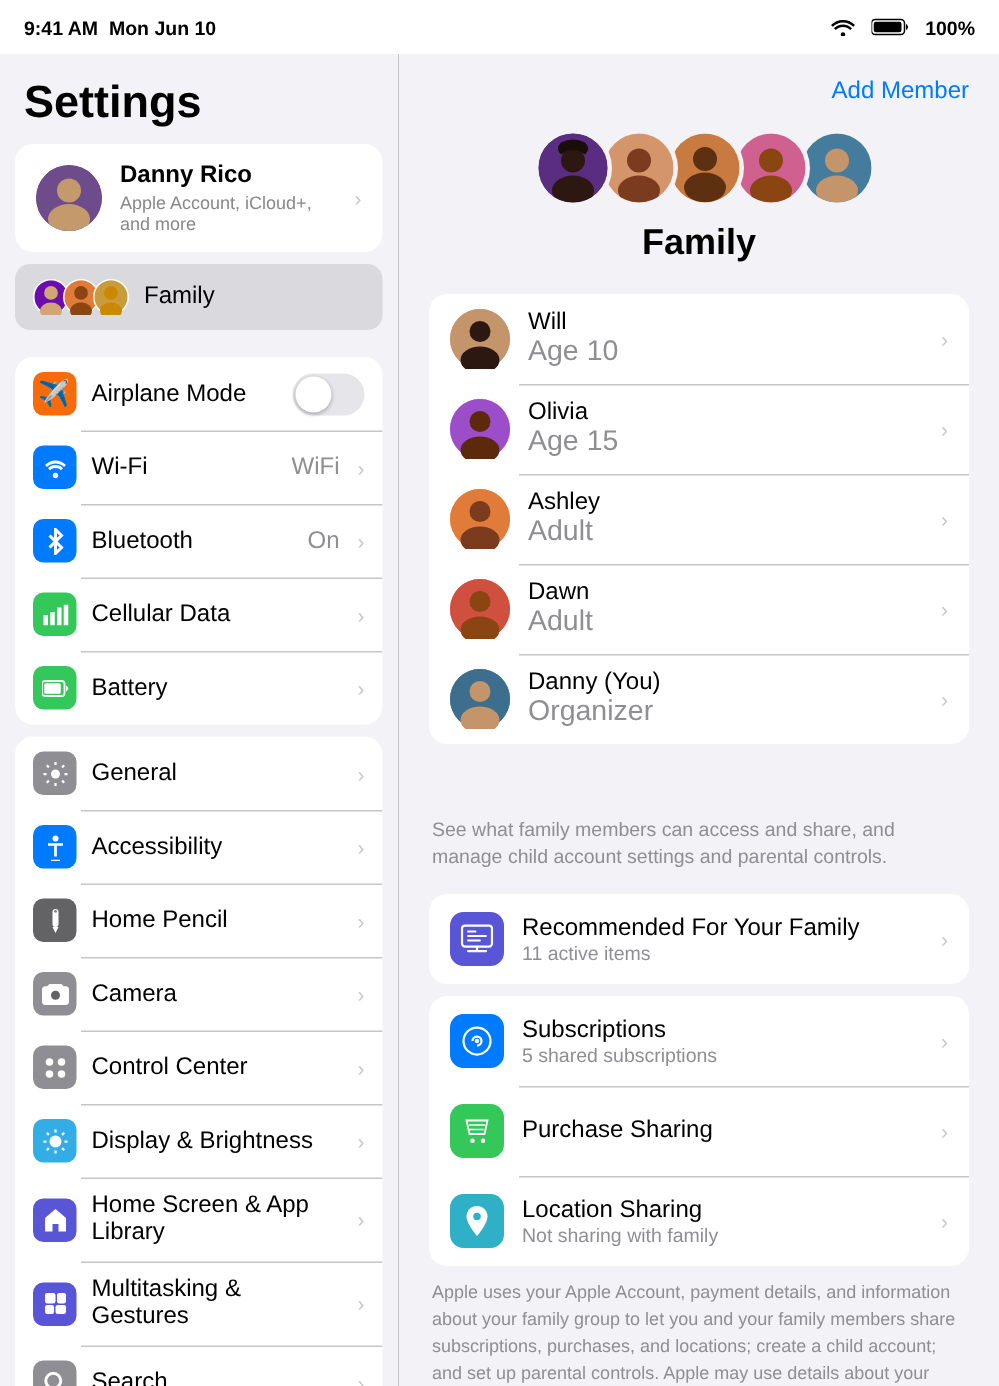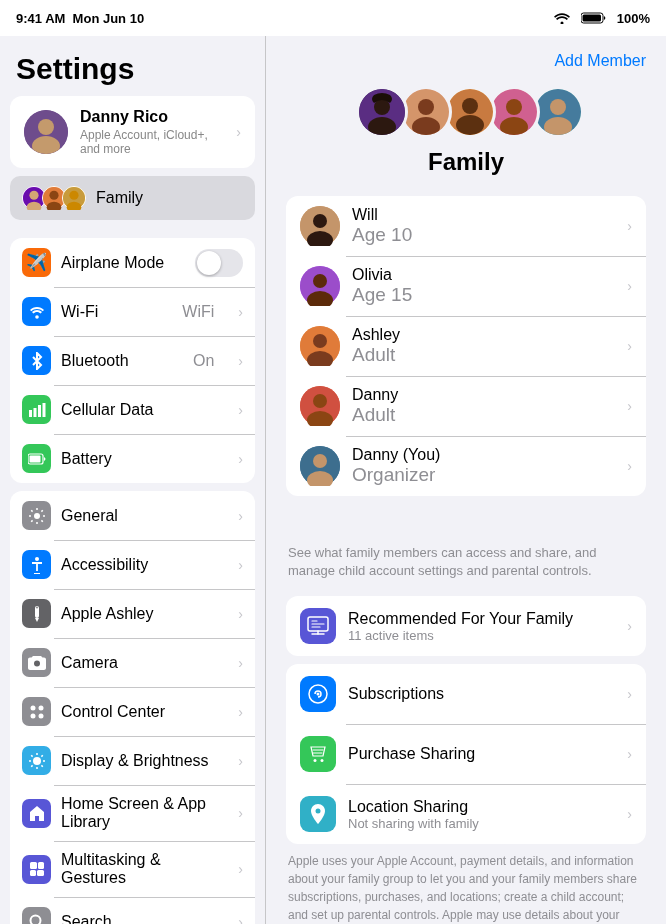--- a/index.html
+++ b/index.html
@@ -144,21 +144,21 @@
     .icon-blue { background: #007aff; }
     .icon-blue2 { background: #007aff; }
     .icon-green { background: #34c759; }
     .icon-green2 { background: #34c759; }
     .icon-gray { background: #8e8e93; }
     .icon-gray2 { background: #636366; }
     .icon-teal { background: #32ade6; }
     .icon-indigo { background: #5856d6; }
 
     .settings-label { flex: 1; font-size: 16px; color: #000; }
-    .settings-value { font-size: 16px; color: #8e8e93; margin-right: 12px; }
+    .settings-value { font-size: 16px; color: #8e8e93; margin-right: 0; }
     .chevron {
       color: #c7c7cc;
       font-size: 14px;
       margin-left: 2px;
     }
     .toggle {
       width: 48px;
       height: 28px;
       border-radius: 14px;
       background: #e5e5ea;
@@ -476,21 +476,21 @@
         <span class="chevron">›</span>
       </div>
       <div class="settings-item">
         <div class="settings-icon icon-gray2">
           <svg width="14" height="18" viewBox="0 0 14 18" fill="none">
             <rect x="5" y="1" width="4" height="12" rx="2" fill="#fff"></rect>
             <polygon points="5,13 9,13 7,17" fill="#fff"></polygon>
             <circle cx="7" cy="2.5" r="1" fill="#888"></circle>
           </svg>
         </div>
-        <span class="settings-label">Apple Ashley</span>
+        <span class="settings-label">Home Pencil</span>
         <span class="chevron">›</span>
       </div>
       <div class="settings-item">
         <div class="settings-icon icon-gray">
           <svg width="18" height="15" viewBox="0 0 18 15" fill="#fff">
             <path d="M0 4.5c0-1.1.9-2 2-2h1.5L5 1h8l1.5 1.5H16c1.1 0 2 .9 2 2V13c0 1.1-.9 2-2 2H2c-1.1 0-2-.9-2-2V4.5z"></path>
             <circle cx="9" cy="8.5" r="3" fill="#636366"></circle>
           </svg>
         </div>
         <span class="settings-label">Camera</span>
@@ -658,21 +658,21 @@
 
       <div class="member-item">
         <div class="member-avatar" style="background:#e76f51;">
           <svg width="40" height="40" viewBox="0 0 40 40">
             <circle cx="20" cy="20" r="20" fill="#d05040"></circle>
             <circle cx="20" cy="15" r="7" fill="#8B4513"></circle>
             <ellipse cx="20" cy="34" rx="13" ry="9" fill="#8B4513"></ellipse>
           </svg>
         </div>
         <div class="member-info">
-          <div class="member-name">Danny</div>
+          <div class="member-name">Dawn</div>
           <div class="member-age">Adult</div>
         </div>
         <span class="chevron">›</span>
       </div>
 
       <div class="member-item">
         <div class="member-avatar" style="background:#457b9d;">
           <svg width="40" height="40" viewBox="0 0 40 40">
             <circle cx="20" cy="20" r="20" fill="#3d6e8e"></circle>
             <circle cx="20" cy="15" r="7" fill="#c4956a"></circle>
@@ -712,20 +712,21 @@
       <div class="feature-item">
         <div class="feature-icon feature-icon-blue">
           <svg width="20" height="20" viewBox="0 0 20 20" fill="#fff">
             <circle cx="10" cy="10" r="9" stroke="#fff" stroke-width="1.5" fill="none"></circle>
             <path d="M7 10c0-1.7 1.3-3 3-3s3 1.3 3 3-1.3 3-3 3" stroke="#fff" stroke-width="1.5" fill="none"></path>
             <circle cx="10" cy="10" r="1.5" fill="#fff"></circle>
           </svg>
         </div>
         <div class="feature-info">
           <div class="feature-name">Subscriptions</div>
+          <div class="feature-sub">5 shared subscriptions</div>
         </div>
         <span class="chevron">›</span>
       </div>
       <div class="feature-item">
         <div class="feature-icon feature-icon-green">
           <svg width="20" height="20" viewBox="0 0 20 20" fill="#fff">
             <path d="M3 3h14l-2 9H5z" stroke="#fff" stroke-width="1.2" fill="none"></path>
             <circle cx="7" cy="16.5" r="1.5" fill="#fff"></circle>
             <circle cx="14" cy="16.5" r="1.5" fill="#fff"></circle>
             <path d="M5 6h10M5 9h9" stroke="#fff" stroke-width="1" stroke-linecap="round"></path>

